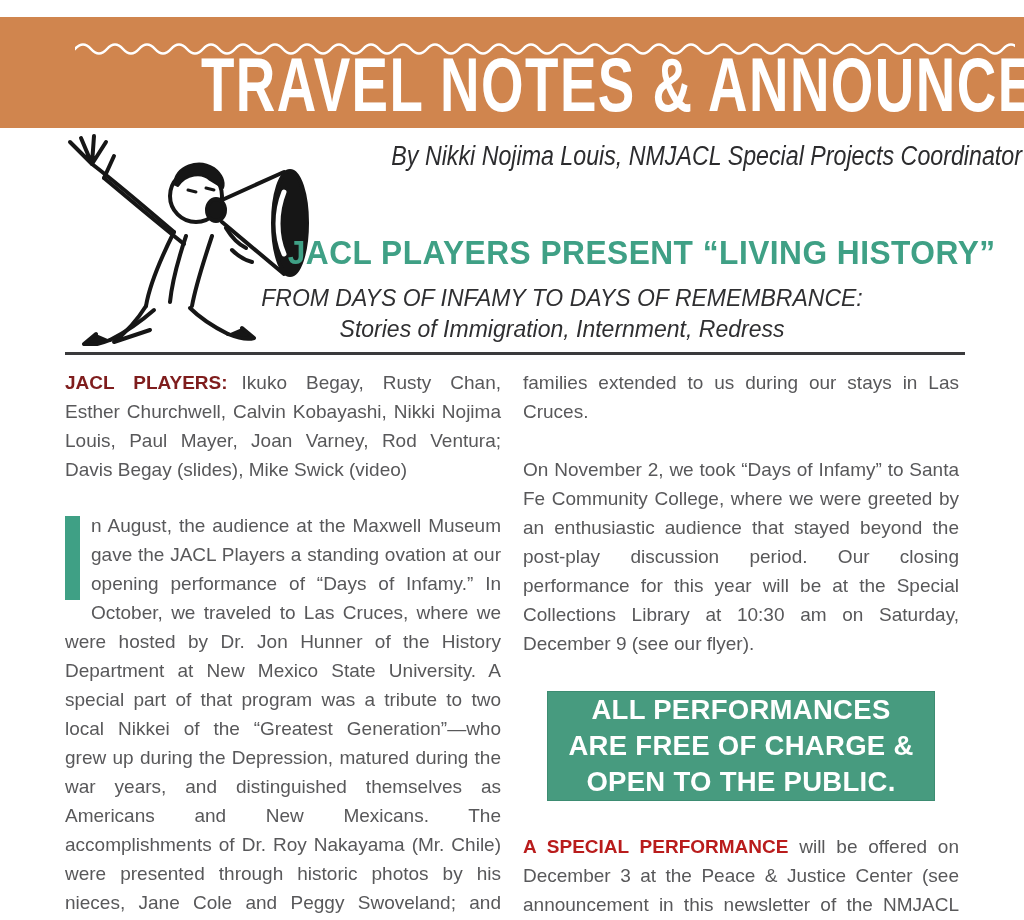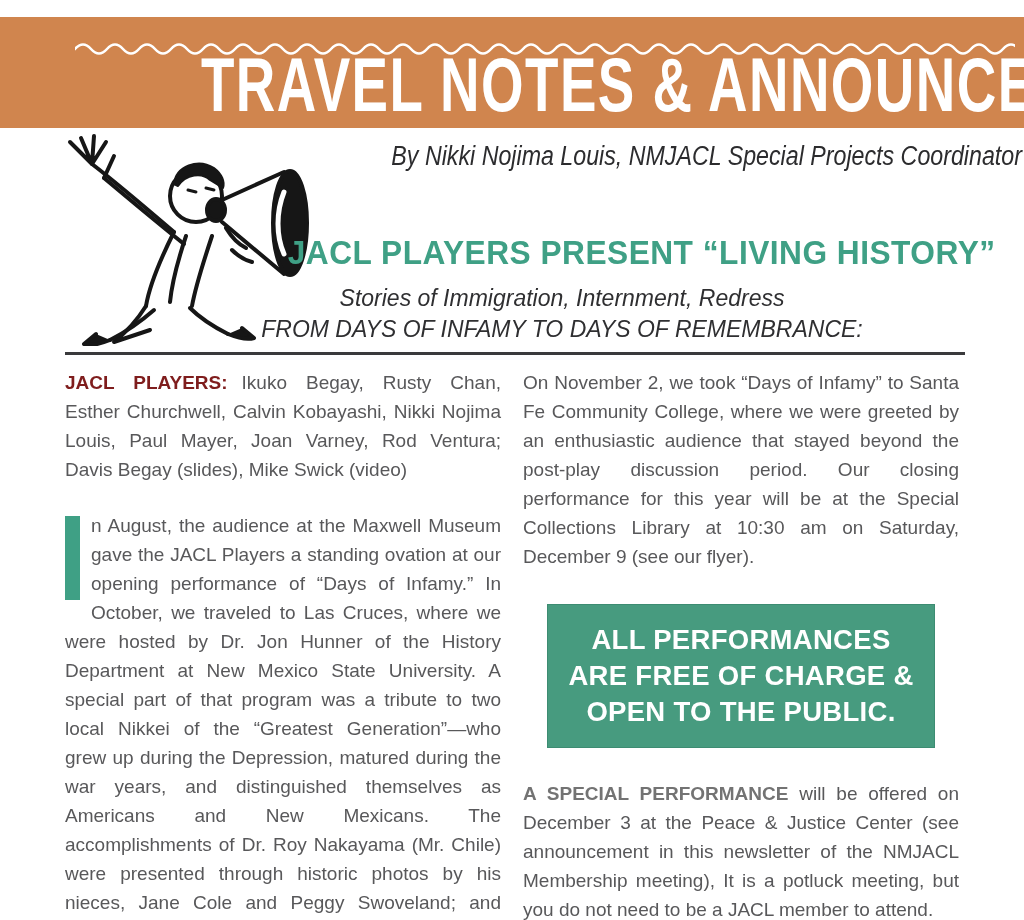--- a/index.html
+++ b/index.html
@@ -41,23 +41,23 @@
   .cast-label{color:#7f1d1d;font-weight:700;}
   .cast-gap{display:inline-block;width:14px;}
   .dropcap-bar{
     float:left;width:15px;height:84px;background:#3fa085;margin:5px 11px 0 0;
   }
   .rc-p1{margin-bottom:29px !important;}
   .rc-p2{margin-bottom:33px !important;}
   .notice-box{
     margin:0 24px 31px 24px;background:#479b7f;border:1px solid #3d8c72;
     color:#ffffff;font-weight:700;font-size:27.5px;line-height:36px;
-    text-align:center;padding:17px 20px;letter-spacing:.3px;
+    text-align:center;padding:0 20px;letter-spacing:.3px;
   }
-  .special-label{font-weight:700;color:#737373;}
+  .special-label{font-weight:700;color:#b91c1c;}
   svg{display:block;}
 </style>
 </head>
 <body>
 
 <div class="banner">
   <svg class="wavy" viewBox="0 0 940 14" preserveAspectRatio="none">
     <path d="M0 7 q 8 -9 16 0 q 8 9 16 0 q 8 -9 16 0 q 8 9 16 0 q 8 -9 16 0 q 8 9 16 0 q 8 -9 16 0 q 8 9 16 0 q 8 -9 16 0 q 8 9 16 0 q 8 -9 16 0 q 8 9 16 0 q 8 -9 16 0 q 8 9 16 0 q 8 -9 16 0 q 8 9 16 0 q 8 -9 16 0 q 8 9 16 0 q 8 -9 16 0 q 8 9 16 0 q 8 -9 16 0 q 8 9 16 0 q 8 -9 16 0 q 8 9 16 0 q 8 -9 16 0 q 8 9 16 0 q 8 -9 16 0 q 8 9 16 0 q 8 -9 16 0 q 8 9 16 0 q 8 -9 16 0 q 8 9 16 0 q 8 -9 16 0 q 8 9 16 0 q 8 -9 16 0 q 8 9 16 0 q 8 -9 16 0 q 8 9 16 0 q 8 -9 16 0 q 8 9 16 0 q 8 -9 16 0 q 8 9 16 0 q 8 -9 16 0 q 8 9 16 0 q 8 -9 16 0 q 8 9 16 0 q 8 -9 16 0 q 8 9 16 0 q 8 -9 16 0 q 8 9 16 0 q 8 -9 16 0 q 8 9 16 0 q 8 -9 16 0 q 8 9 16 0 q 8 -9 16 0 q 8 9 16 0 q 8 -9 16 0 q 8 9 16 0 q 8 -9 16 0" fill="none" stroke="#ffffff" stroke-width="2.6" stroke-linecap="round"></path>
   </svg>
   <div class="banner-title-wrap">
@@ -106,35 +106,36 @@
 
 <div class="byline-wrap">
   <span class="byline">By Nikki Nojima Louis, NMJACL Special Projects Coordinator</span>
 </div>
 
 <div class="headline-wrap">
   <span class="headline">JACL PLAYERS PRESENT “LIVING HISTORY”</span>
 </div>
 
 <div class="subtitle-block">
+  <div class="subtitle">FROM DAYS OF INFAMY TO DAYS OF REMEMBRANCE:</div>
   <div class="subtitle">Stories of Immigration, Internment, Redress</div>
-  <div class="subtitle">FROM DAYS OF INFAMY TO DAYS OF REMEMBRANCE:</div>
 </div>
 
 <div class="rule"></div>
 
 <div class="columns">
 
   <div class="col">
     <p class="cast-para"><span class="cast-label">JACL PLAYERS:</span><span class="cast-gap"></span><span>Ikuko Begay, Rusty Chan, Esther Churchwell, Calvin Kobayashi, Nikki Nojima Louis, Paul Mayer, Joan Varney, Rod Ventura; Davis Begay (slides), Mike Swick (video)</span></p>
 
     <p><span class="dropcap-bar"></span><span>n August, the audience at the Maxwell Museum gave the JACL Players a standing ovation at our opening performance of “Days of Infamy.”  In October, we traveled to Las Cruces, where we were hosted by Dr. Jon Hunner of the History Department at New Mexico State University.  A special part of that program was a tribute to two local Nikkei of the “Greatest Generation”—who grew up during the Depression, matured during the war years, and distinguished themselves as Americans and New Mexicans.  The accomplishments of Dr. Roy Nakayama (Mr. Chile) were presented through historic photos by his nieces, Jane Cole and Peggy Swoveland; and family photos and stories on Mike Miyagishima were shared by his sons, Mayor Ken Miyagishima and his brother James.  We were honored by the presence of Dr. Nakayama’s wife, Rose, who revealed to us that she had been incarcerated in Camp Poston during WW II.  We are grateful for the time and generosity these</span></p>
   </div>
 
   <div class="col">
+    <p class="rc-p1">families extended to us during our stays in Las Cruces.</p>
     <p class="rc-p2">On November 2, we took “Days of Infamy” to Santa Fe Community College, where we were greeted by an enthusiastic audience that stayed beyond the post-play discussion period.  Our closing performance for this year will be at the Special Collections Library at 10:30 am on Saturday, December 9 (see our flyer).</p>
 
     <div class="notice-box">
       <span>ALL PERFORMANCES ARE FREE OF CHARGE &amp; OPEN TO THE PUBLIC.</span>
     </div>
 
     <p><span class="special-label">A SPECIAL PERFORMANCE</span><span> will be offered on December 3 at the Peace &amp; Justice Center (see announcement in this newsletter of the NMJACL Membership meeting),  It is a potluck meeting, but you do not need to be a JACL member to attend.</span></p>
 
   </div>
 

